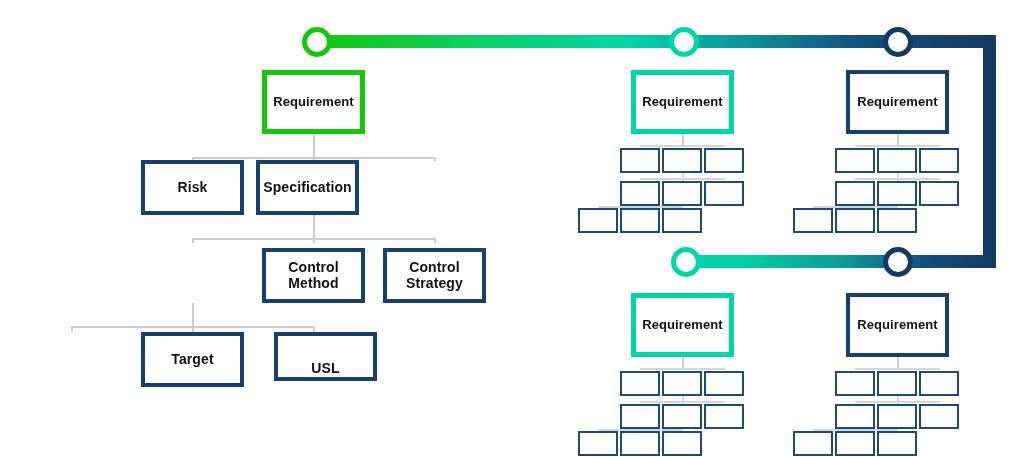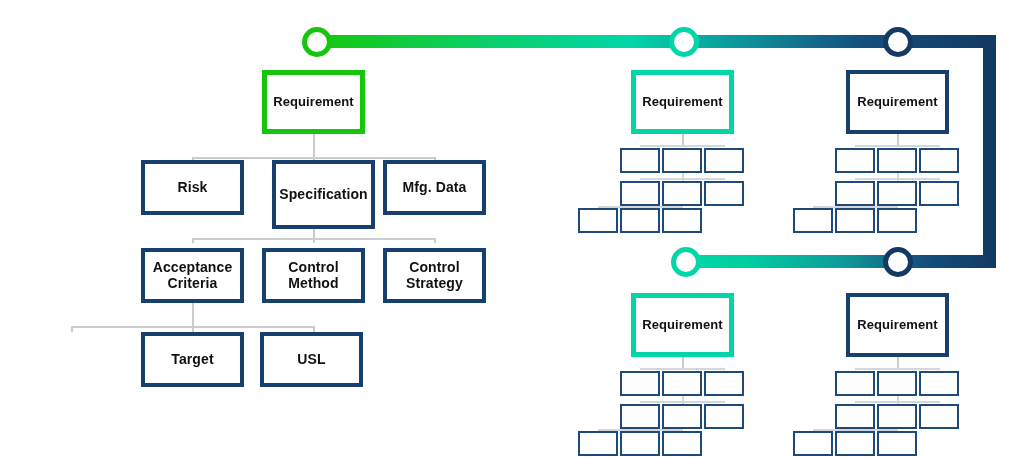--- a/index.html
+++ b/index.html
@@ -97,56 +97,49 @@
 
   <div class="conn v" style="left:313px;top:134px;height:24px;"></div>
   <div class="conn h" style="left:192px;top:157px;width:243px;"></div>
   <div class="conn v" style="left:192px;top:157px;height:4px;"></div>
   <div class="conn v" style="left:313px;top:157px;height:4px;"></div>
   <div class="conn v" style="left:434px;top:157px;height:4px;"></div>
 
   <div class="node navy main-node" style="left:141px;top:160px;width:103px;height:55px;">
     <span class="lbl">Risk</span>
   </div>
-  <div class="node navy main-node" style="left:272px;top:160px;width:103px;height:69px;">
+  <div class="node navy main-node" style="left:256px;top:160px;width:103px;height:55px;">
     <span class="lbl">Specification</span>
-  </div>
-  <div class="node navy main-node" style="left:383px;top:160px;width:103px;height:55px;">
-    <span class="lbl">Mfg. Data</span>
   </div>
 
   <div class="conn v" style="left:313px;top:215px;height:24px;"></div>
   <div class="conn h" style="left:192px;top:238px;width:243px;"></div>
   <div class="conn v" style="left:192px;top:238px;height:5px;"></div>
   <div class="conn v" style="left:313px;top:238px;height:5px;"></div>
   <div class="conn v" style="left:434px;top:238px;height:5px;"></div>
 
-  <div class="node navy main-node" style="left:141px;top:248px;width:103px;height:55px;">
-    <span class="lbl">Acceptance
-Criteria</span>
-  </div>
   <div class="node navy main-node" style="left:262px;top:248px;width:103px;height:55px;">
     <span class="lbl">Control
 Method</span>
   </div>
   <div class="node navy main-node" style="left:383px;top:248px;width:103px;height:55px;">
     <span class="lbl">Control
 Strategy</span>
   </div>
 
   <div class="conn v" style="left:192px;top:303px;height:24px;"></div>
   <div class="conn h" style="left:71px;top:326px;width:243px;"></div>
   <div class="conn v" style="left:71px;top:326px;height:6px;"></div>
   <div class="conn v" style="left:192px;top:326px;height:6px;"></div>
   <div class="conn v" style="left:313px;top:326px;height:6px;"></div>
 
   <div class="node navy main-node" style="left:141px;top:332px;width:103px;height:55px;">
     <span class="lbl">Target</span>
   </div>
-  <div class="node navy main-node" style="left:260px;top:332px;width:103px;height:55px;">
+  <div class="node navy main-node" style="left:274px;top:332px;width:103px;height:49px;align-items:flex-end;">
     <span class="lbl">USL</span>
   </div>
 
   <div class="mini-group" style="left:0;top:0;">
     <div class="node teal req-node" style="left:631px;top:70px;width:103px;height:64px;">
       <span class="lbl">Requirement</span>
     </div>
     <div class="conn v" style="left:682px;top:134px;height:12px;"></div>
     <div class="conn h mini-l" style="left:640px;top:145px;width:85px;"></div>
     <div class="conn h mini-l" style="left:640px;top:178px;width:85px;"></div>

